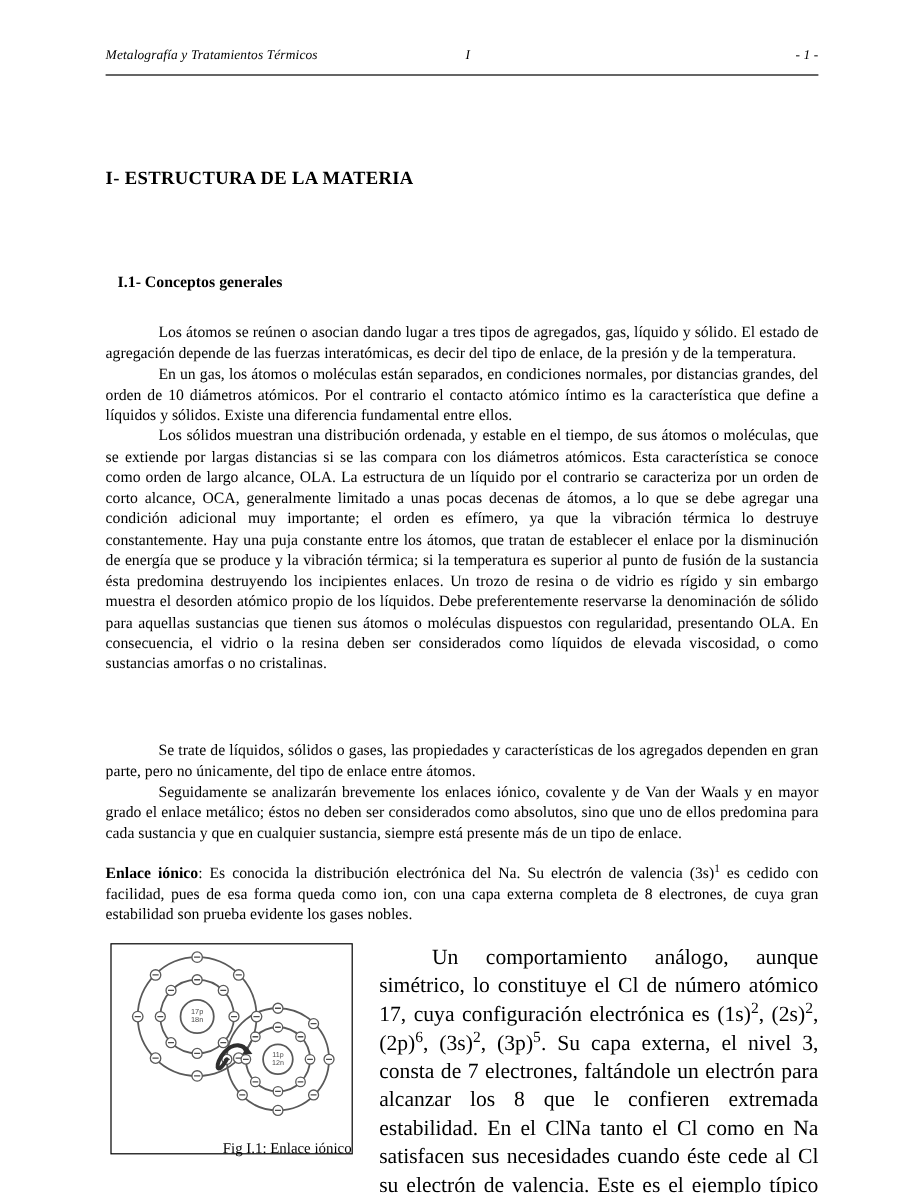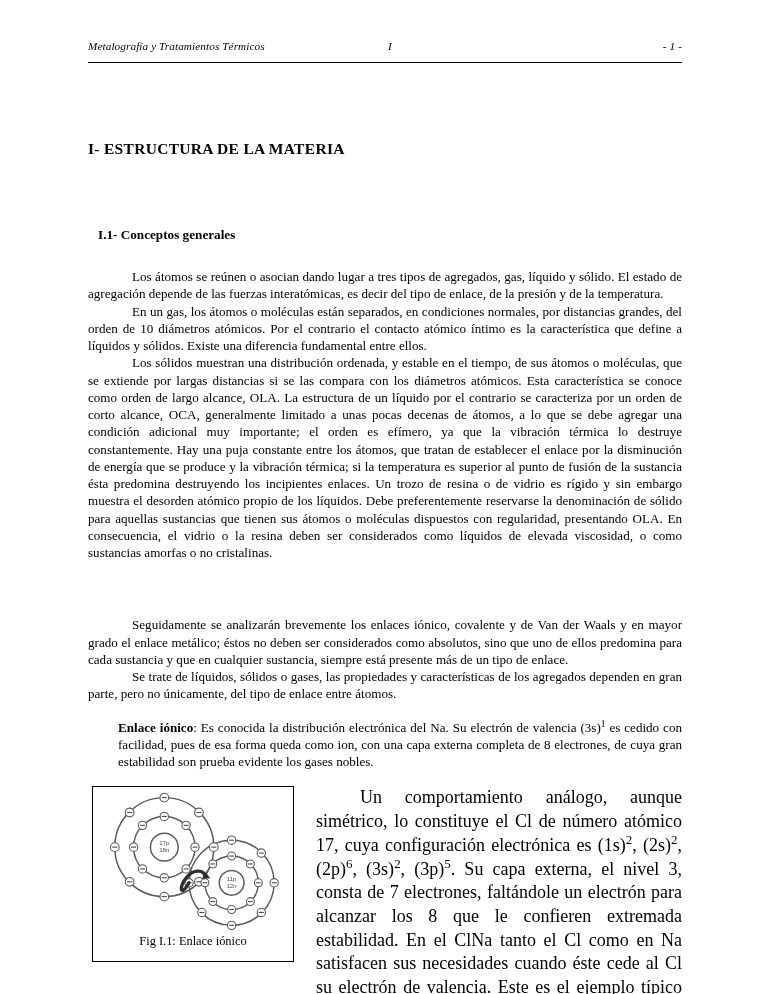--- a/index.html
+++ b/index.html
@@ -71,21 +71,21 @@
 
   p.body-text {
     font-size: 13.1px;
     line-height: 1.318;
     margin: 0;
     padding: 0;
     text-align: justify;
     text-indent: 44px;
     hyphens: none;
   }
-  p.body-text.no-indent { text-indent: 0; margin-left: 30px; }
+  p.body-text.no-indent { text-indent: 0; }
 
   .spacer-title   { height: 58px; }
   .spacer-h2a     { height: 40px; }
   .spacer-after-h2{ height: 15px; }
   .spacer-block   { height: 16px; }
 
   sup { font-size: 0.72em; vertical-align: super; line-height: 0; }
 
   b { font-weight: bold; }
 
@@ -99,24 +99,24 @@
     left: 4px;
     top: 0;
     width: 202px;
     height: 176px;
     border: 1.2px solid #000;
     box-sizing: border-box;
     background: #fff;
   }
   .figure-svg { display:block; width: 100%; height: 146px; }
   .fig-caption {
-    text-align: center;
+    text-align: right;
     font-size: 12.4px;
     line-height: 1.1;
-    margin-top: 2px;
+    margin-top: 18px;
   }
 
   .side-col {
     margin-left: 228px;
     width: 366px;
   }
   .side-col p {
     font-size: 18px;
     line-height: 1.318;
     margin: 0;
@@ -143,22 +143,22 @@
 
     <h2 class="section-title">I.1- Conceptos generales</h2>
     <div class="spacer-after-h2"></div>
     <p class="body-text">Los átomos se reúnen o asocian dando lugar a tres tipos de agregados, gas, líquido y sólido. El estado de agregación depende de las fuerzas interatómicas, es decir del tipo de enlace, de la presión y de la temperatura.</p>
     <p class="body-text">En un gas, los átomos o moléculas están separados, en condiciones normales, por distancias grandes, del orden de 10 diámetros atómicos. Por el contrario el contacto atómico íntimo es la característica que define a líquidos y sólidos. Existe una diferencia fundamental entre ellos.</p>
     <p class="body-text">Los sólidos muestran una distribución ordenada, y estable en el tiempo, de sus átomos o moléculas, que se extiende por largas distancias si se las compara con los diámetros atómicos. Esta característica se conoce como orden de largo alcance, OLA. La estructura de un líquido por el contrario se caracteriza por un orden de corto alcance, OCA, generalmente limitado a unas pocas decenas de átomos, a lo que se debe agregar una condición adicional muy importante; el orden es efímero, ya que la vibración térmica lo destruye constantemente. Hay una puja constante entre los átomos, que tratan de establecer el enlace por la disminución de energía que se produce y la vibración térmica; si la temperatura es superior al punto de fusión de la sustancia ésta predomina destruyendo los incipientes enlaces. Un trozo de resina o de vidrio es rígido y sin embargo muestra el desorden atómico propio de los líquidos. Debe preferentemente reservarse la denominación de sólido para aquellas sustancias que tienen sus átomos o moléculas dispuestos con regularidad, presentando OLA. En consecuencia, el vidrio o la resina deben ser considerados como líquidos de elevada viscosidad, o como sustancias amorfas o no cristalinas.</p>
 
     <div class="spacer-h2a"></div>
 
     <div class="spacer-after-h2"></div>
+    <p class="body-text">Se trate de líquidos, sólidos o gases, las propiedades y características de los agregados dependen en gran parte, pero no únicamente, del tipo de enlace entre átomos.</p>
     <p class="body-text">Seguidamente se analizarán brevemente los enlaces iónico, covalente y de Van der Waals y en mayor grado el enlace metálico; éstos no deben ser considerados como absolutos, sino que uno de ellos predomina para cada sustancia y que en cualquier sustancia, siempre está presente más de un tipo de enlace.</p>
-    <p class="body-text">Se trate de líquidos, sólidos o gases, las propiedades y características de los agregados dependen en gran parte, pero no únicamente, del tipo de enlace entre átomos.</p>
 
     <div class="spacer-block"></div>
 
     <p class="body-text no-indent"><b>Enlace iónico</b><span>: Es conocida la distribución electrónica del Na. Su electrón de valencia (3s)</span><sup>1</sup><span> es cedido con facilidad, pues de esa forma queda como ion, con una capa externa completa de 8 electrones, de cuya gran estabilidad son prueba evidente los gases nobles.</span></p>
 
     <div class="spacer-block"></div>
 
     <div class="fig-row">
 
       <div class="figure-box">

